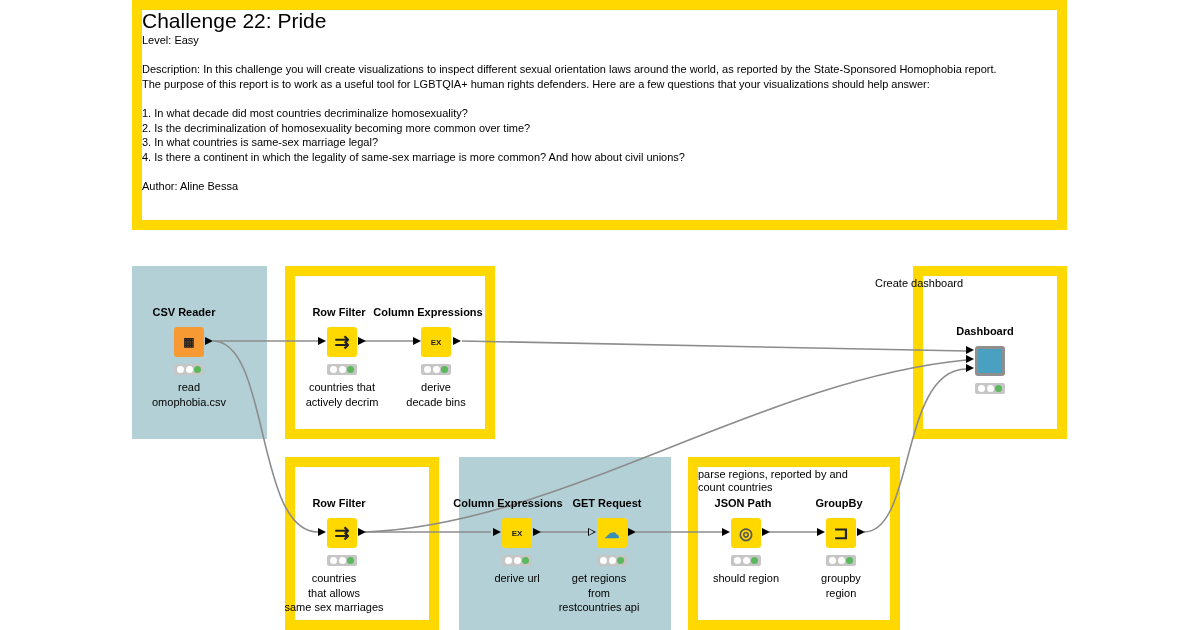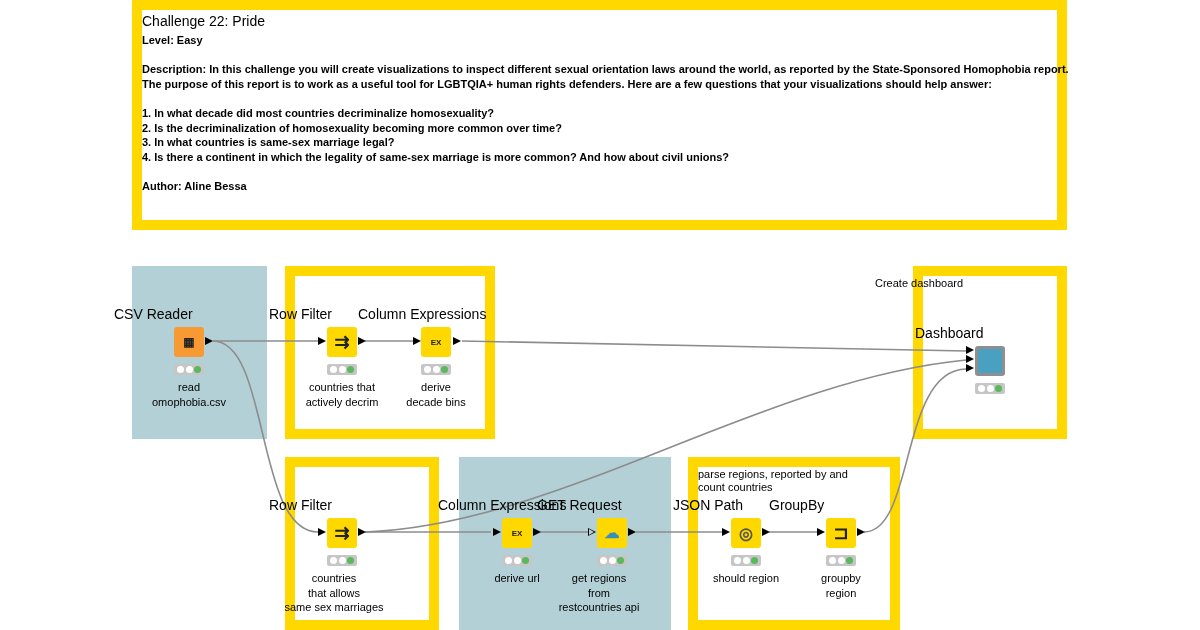--- a/index.html
+++ b/index.html
@@ -2,24 +2,24 @@
 <html><head>
 <meta charset="utf-8">
 <style>
   html, body { margin:0; padding:0; }
   body {
     width:1200px; height:630px; position:relative; overflow:hidden;
     background:#ffffff; font-family:"Liberation Sans", sans-serif; color:#000;
   }
   .ybox { position:absolute; box-sizing:border-box; border:10px solid #ffd800; background:#fff; }
   .gbox { position:absolute; background:#b3d0d6; }
-  .desc-title { position:absolute; left:142px; top:10px; font-size:14px; line-height:22px; }
-  .desc-text { position:absolute; left:142px; top:33px; font-size:11px; line-height:14.6px; white-space:pre;font-weight:bold; }
+  .desc-title { position:absolute; left:142px; top:10px; font-size:21px; line-height:22px; }
+  .desc-text { position:absolute; left:142px; top:33px; font-size:11px; line-height:14.6px; white-space:pre; }
   .ann-label { position:absolute; font-size:11px; line-height:13px; white-space:pre; }
-  .node-title { position:absolute; font-size:14px; font-weight:normal; width:140px; white-space:nowrap; }
+  .node-title { position:absolute; font-size:11px; font-weight:bold; text-align:center; width:140px; white-space:nowrap; }
   .node-icon { position:absolute; width:30px; height:30px; border-radius:3px; background:#ffd800; box-sizing:border-box; }
   .node-icon.orange { background:#f79a33; }
   .node-icon.view { background:#8f8f8f; padding:3px; }
   .node-icon.view .screen { width:24px; height:24px; background:#4aa0c1; border-radius:1px; }
   .status { position:absolute; width:30px; height:11px; background:#c6c6c6; border-radius:2px; }
   .status i { position:absolute; top:2px; width:7px; height:7px; border-radius:50%; background:#fff; }
   .status i:nth-child(1){ left:3px; }
   .status i:nth-child(2){ left:11.5px; }
   .status i:nth-child(3){ left:20px; background:#5cb85c; }
   .node-label { position:absolute; font-size:11px; line-height:14.5px; text-align:center; width:160px; white-space:pre; }

